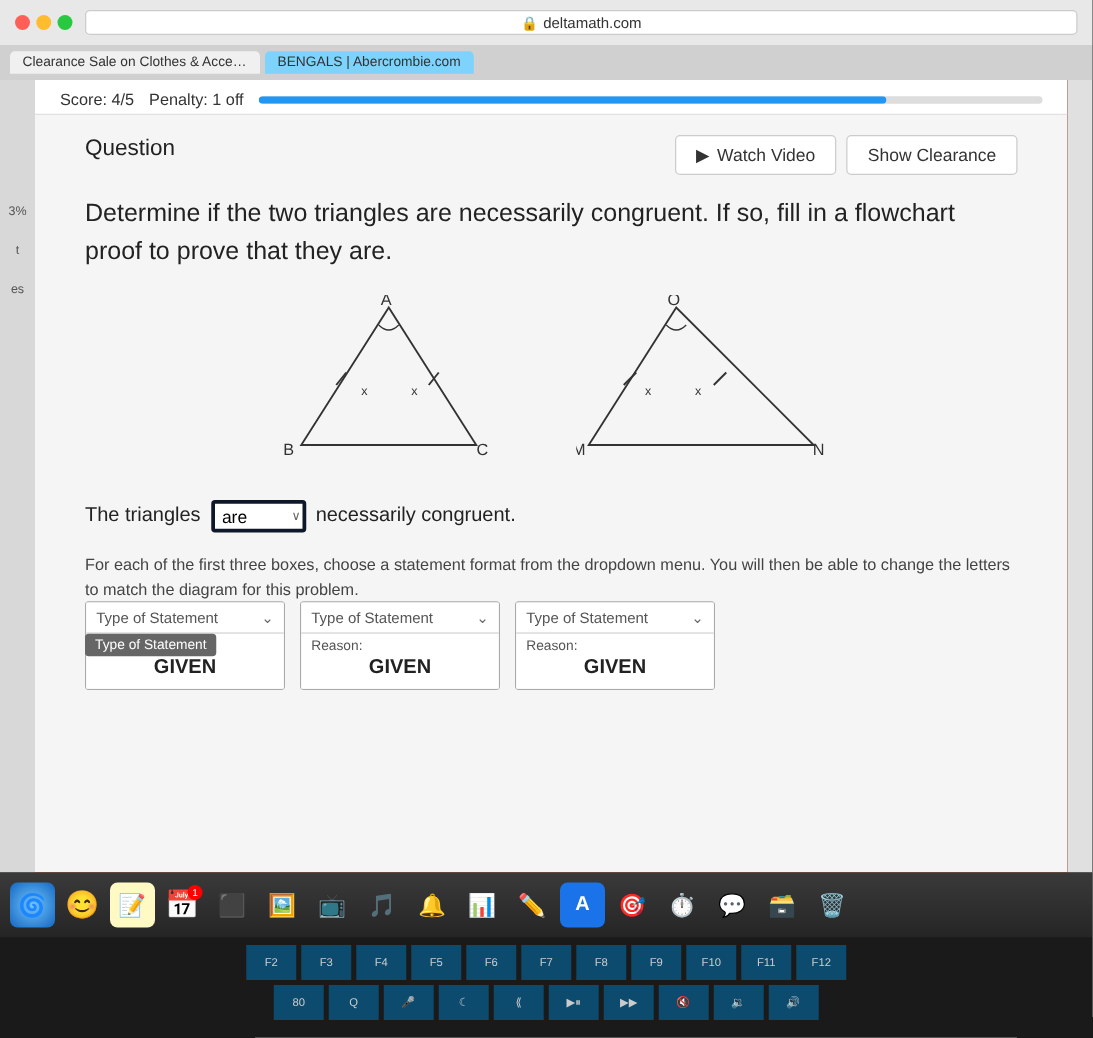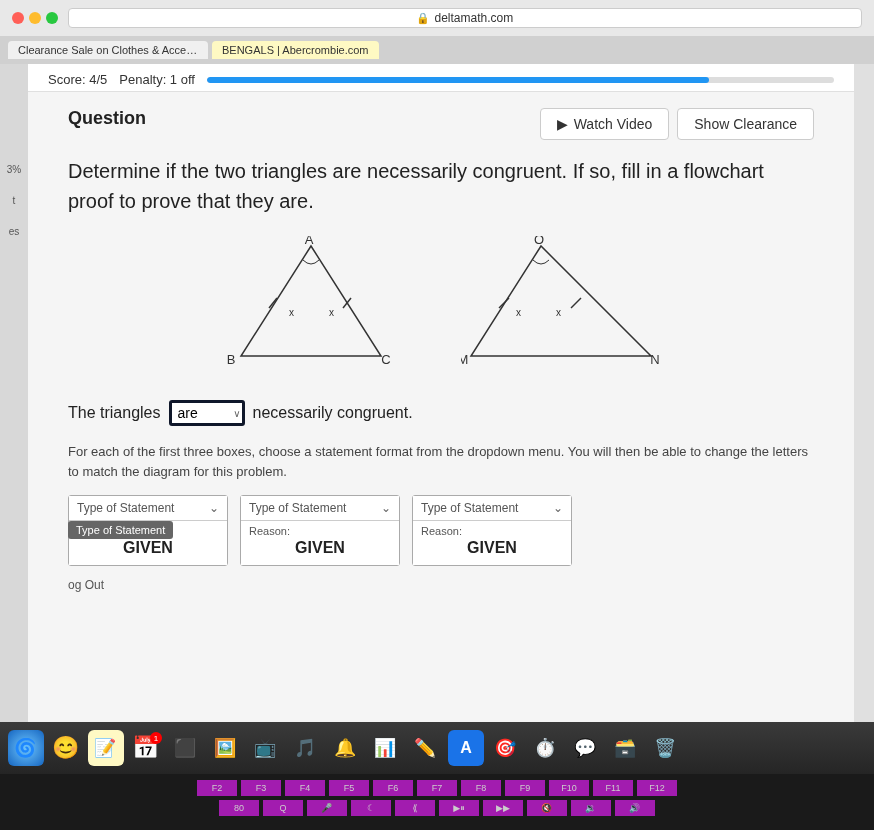--- a/index.html
+++ b/index.html
@@ -63,21 +63,21 @@
       background: #f0f0f0;
       border-radius: 4px 4px 0 0;
       padding: 3px 10px;
       font-size: 11px;
       color: #333;
       white-space: nowrap;
       overflow: hidden;
       text-overflow: ellipsis;
       max-width: 200px;
     }
-    .tab.active { background: #fef9c3; }
+    .tab.active { background: #7dd3fc; }
 
     
     .browser-content {
       background: #c2410c;
       flex: 1;
       overflow: hidden;
       display: flex;
       flex-direction: column;
     }
     .progress-bar-container {
@@ -103,21 +103,21 @@
 
     
     .question-header {
       display: flex;
       justify-content: space-between;
       align-items: flex-start;
       margin-bottom: 16px;
     }
     .question-label {
       font-size: 18px;
-      font-weight: bold;
+      font-weight: normal;
       color: #222;
     }
     .btn-group {
       display: flex;
       gap: 8px;
     }
     .btn {
       padding: 7px 16px;
       border: 1.5px solid #ccc;
       border-radius: 4px;
@@ -183,21 +183,20 @@
       transform: translateY(-50%);
       font-size: 10px;
       color: #666;
       pointer-events: none;
     }
 
     
     .instruction-text {
       font-size: 13px;
       color: #444;
-      margin-bottom: 14px;
       line-height: 1.5;
     }
 
     
     .statement-boxes {
       display: flex;
       gap: 12px;
       align-items: flex-start;
     }
     .statement-box {
@@ -274,27 +273,27 @@
       cursor: pointer;
       flex-shrink: 0;
     }
     .keyboard-row {
       display: flex;
       gap: 4px;
       margin-bottom: 4px;
       justify-content: center;
     }
     .key {
-      background: #a21caf;
+      background: #0c4a6e;
       border-radius: 0;
       color: #ccc;
       font-size: 9px;
       padding: 4px 6px;
       min-width: 40px;
-      height: 16px;
+      height: 28px;
       display: flex;
       align-items: center;
       justify-content: center;
       flex-shrink: 0;
     }
 
     .page-wrapper {
       position: relative;
       flex: 1;
       overflow: hidden;
@@ -445,23 +444,20 @@
               </div>
               <div class="statement-box-body">
                 <span class="reason-label">Reason:</span>
                 <span class="given-text">GIVEN</span>
               </div>
             </div>
           </div>
 
         </div>
 
-        <div style="margin-top: 12px; font-size:12px; color:#555; cursor:pointer;">
-          <span>og Out</span>
-        </div>
 
       </div>
     </div>
 
     <div style="width:20px; background:#e0e0e0;"></div>
   </div>
 
   <div class="taskbar">
     <div class="taskbar-icon" style="background:radial-gradient(circle,#6ec6ff,#1565c0); font-size:18px;">🌀</div>
     <div class="taskbar-icon" style="font-size:22px;">😊</div>

